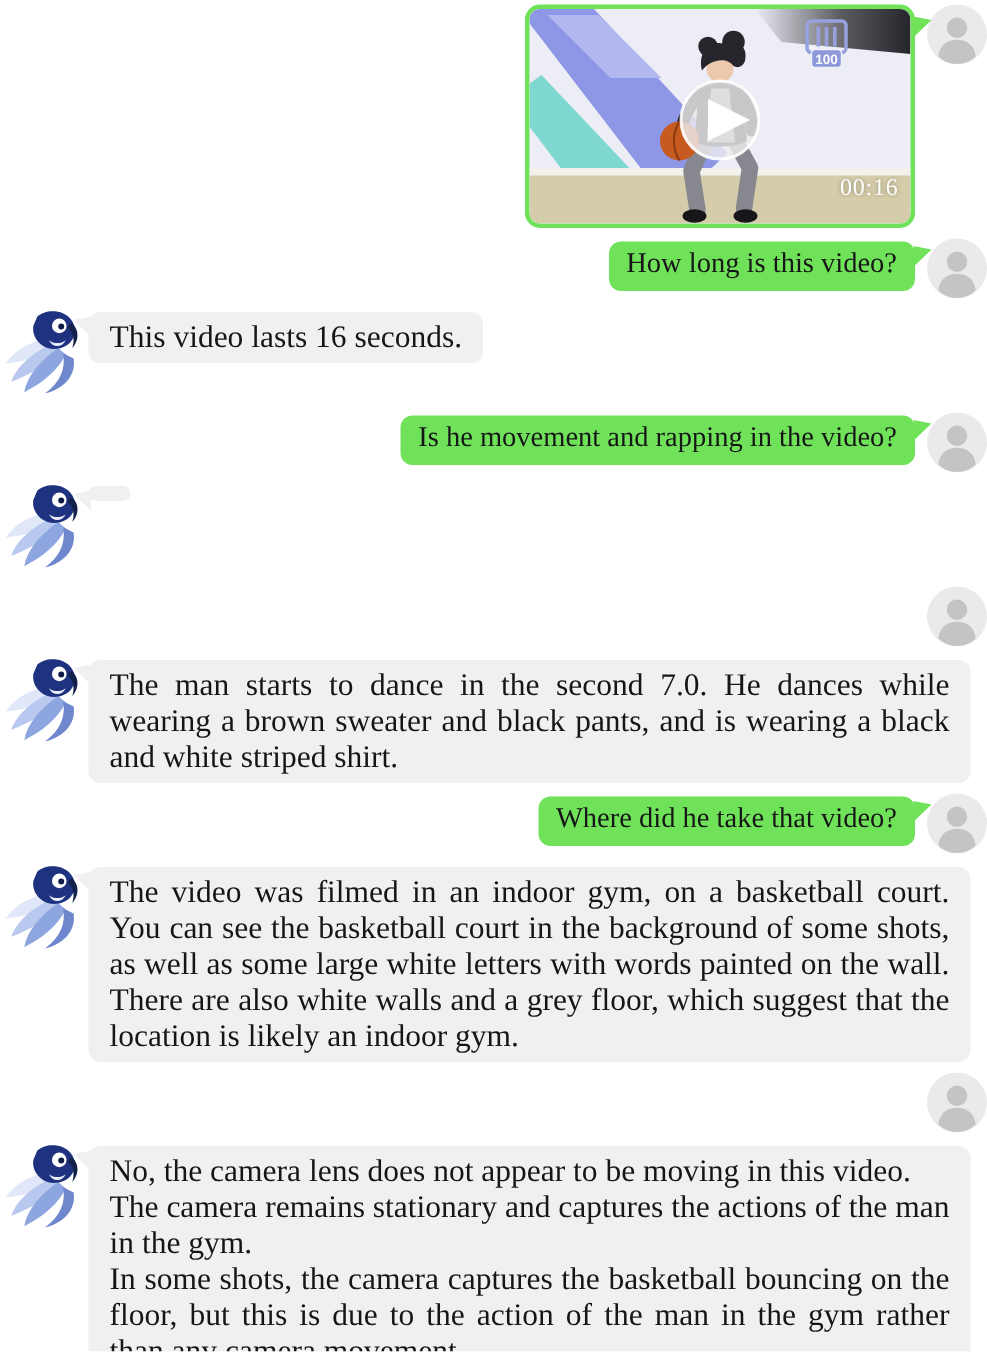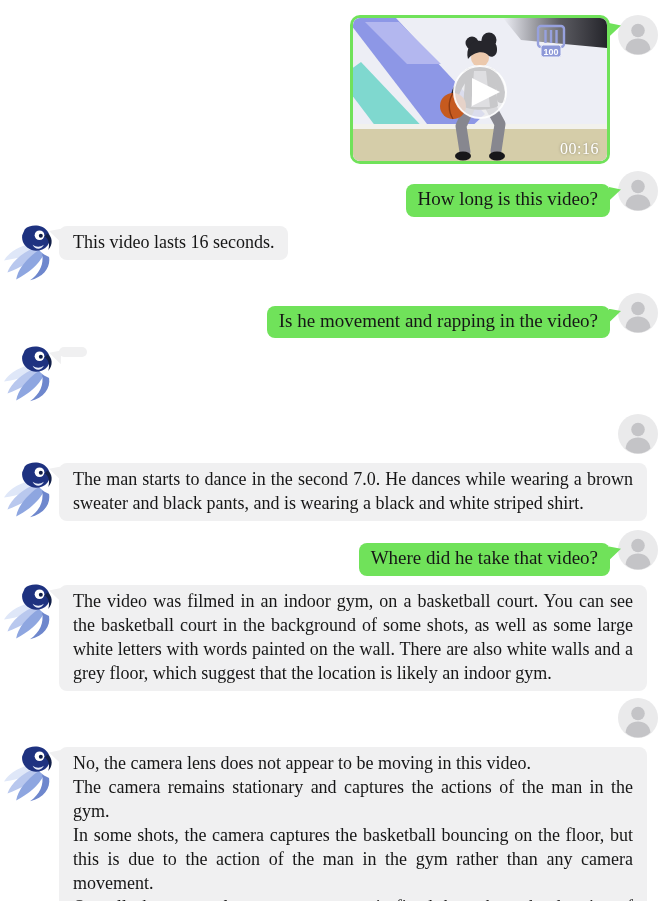--- a/index.html
+++ b/index.html
@@ -1,40 +1,40 @@
 <!DOCTYPE html>
 <html style="--user-bubble: #70E25A; --assistant-bubble: #F0F0F1; --text-color: #161616; --parrot-blue: #1E3280; --avatar-gray: #C4C4C7;"><head>
 <meta charset="utf-8">
 <style>
   html,body{margin:0;padding:0;background:#fff;}
   .page{
     width:658px;height:901px;overflow:hidden;background:#fff;
     font-family:"Liberation Serif","DejaVu Serif",serif;color:var(--text-color,#161616);
-    box-sizing:border-box;padding-top:15px;
+    box-sizing:border-box;padding-top:3px;
   }
   .chat{display:flex;flex-direction:column;gap:7px;}
   .row{display:flex;align-items:flex-start;}
   .row.user{justify-content:flex-end;}
   .row.assistant{justify-content:flex-start;}
 
   
   .avatar{flex:0 0 auto;}
   .user-avatar{width:40px;height:40px;margin:0 0 0 8px;}
   .parrot-avatar{width:52px;height:62px;margin:0 3px 0 4px;}
 
   
   .bubble{position:relative;border-radius:8px;font-size:19px;line-height:1.3;}
   .user-bubble{
     background:var(--user-bubble,#70E25A);
-    padding:3px 12px 5px 12px;margin-top:13px;max-width:470px;
+    padding:3px 12px 5px 12px;margin-top:2px;max-width:470px;
   }
   .bot-bubble{
     background:var(--assistant-bubble,#F0F0F1);
     padding:4px 14px 6px 14px;margin-top:2px;max-width:560px;
-    font-size:18px;line-height:24px;text-align:justify;
+    font-size:21px;line-height:24px;text-align:justify;
   }
   .msg-text{white-space:pre-line;}
 
   
   .tail{position:absolute;width:12px;height:15px;top:3px;}
   .tail-right{right:-11px;background:var(--user-bubble,#70E25A);
     clip-path:polygon(0 0,100% 16%,0 92%);}
   .tail-left{left:-10px;background:var(--assistant-bubble,#F0F0F1);
     clip-path:polygon(100% 0,0 16%,100% 92%);}
 
@@ -42,21 +42,21 @@
   .video-bubble{
     position:relative;background:var(--user-bubble,#70E25A);
     border-radius:10px;padding:3px;margin-top:0;
   }
   .video-bubble .tail{top:8px;}
   .video-frame{
     position:relative;width:254px;height:143px;border-radius:7px;overflow:hidden;background:#edeef5;
   }
   .video-frame > svg{display:block;width:100%;height:100%;}
   .timestamp{
-    position:absolute;right:8px;bottom:3px;color:#fff;font-size:16px;letter-spacing:0.5px;
+    position:absolute;right:8px;bottom:14px;color:#fff;font-size:16px;letter-spacing:0.5px;
     text-shadow:0 0 3px rgba(0,0,0,0.35);
     text-align:center;
   }
   .play-button{position:absolute;left:0;top:0;width:100%;height:100%;pointer-events:none;}
 </style>
 </head>
 <body>
 
 <div class="page">
   <div class="chat">

